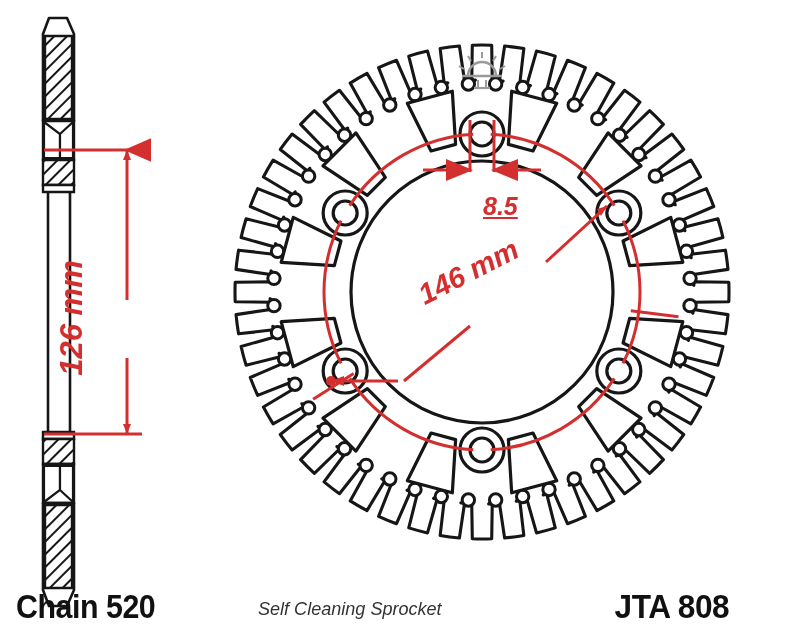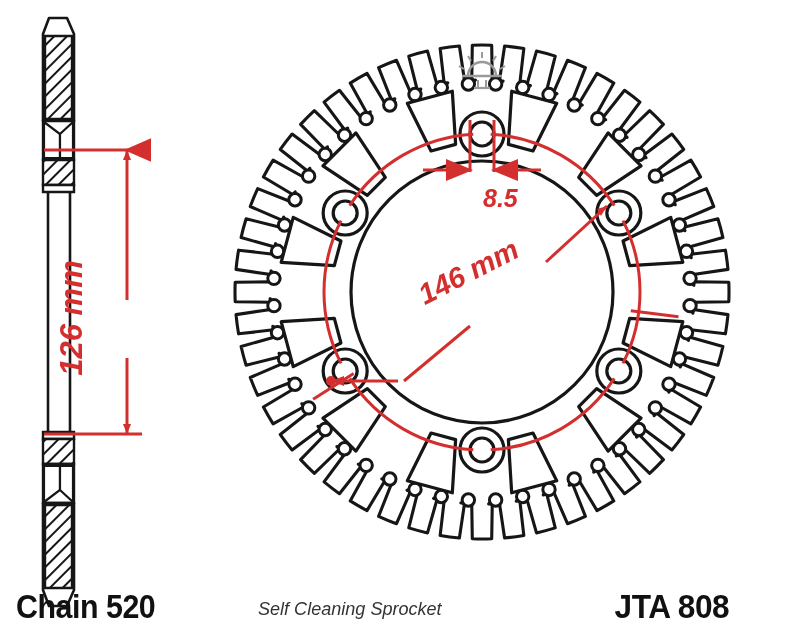--- a/index.html
+++ b/index.html
@@ -52,22 +52,23 @@
     user-select:none;
   }
   #dim126{
     left:-8px;top:300px;
     font-size:31px;
     transform:rotate(-90deg);
     transform-origin:center center;
     width:160px;text-align:center;
   }
   #dim85{
-    left:483px;top:184px;
+    left:483px;top:192px;
     font-size:25px;
+    text-decoration:underline;
   }
   #dim146{
     left:413px;top:282px;
     font-size:29px;
     transform:rotate(-27deg);
     transform-origin:left top;
   }
 </style>
 </head>
 <body>

